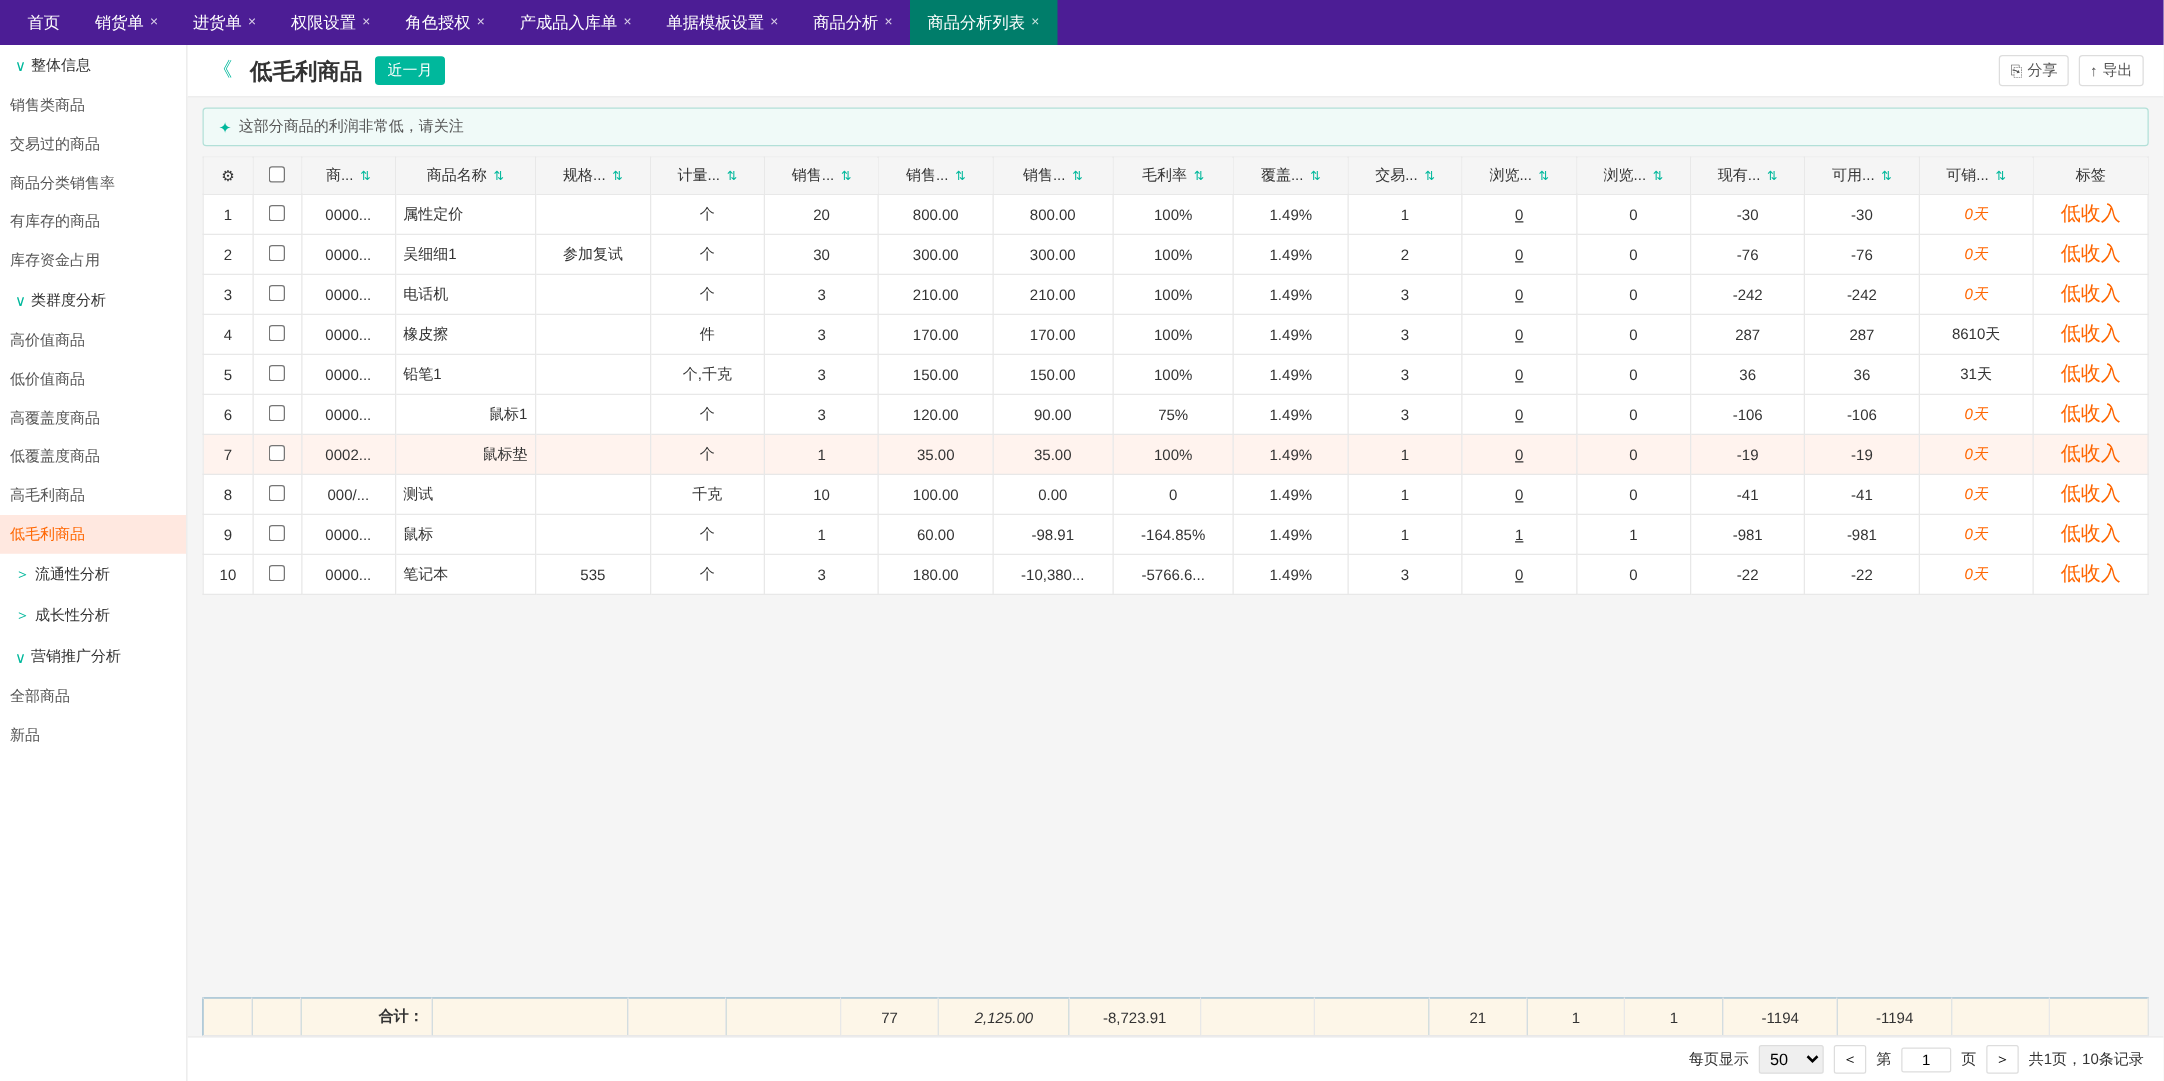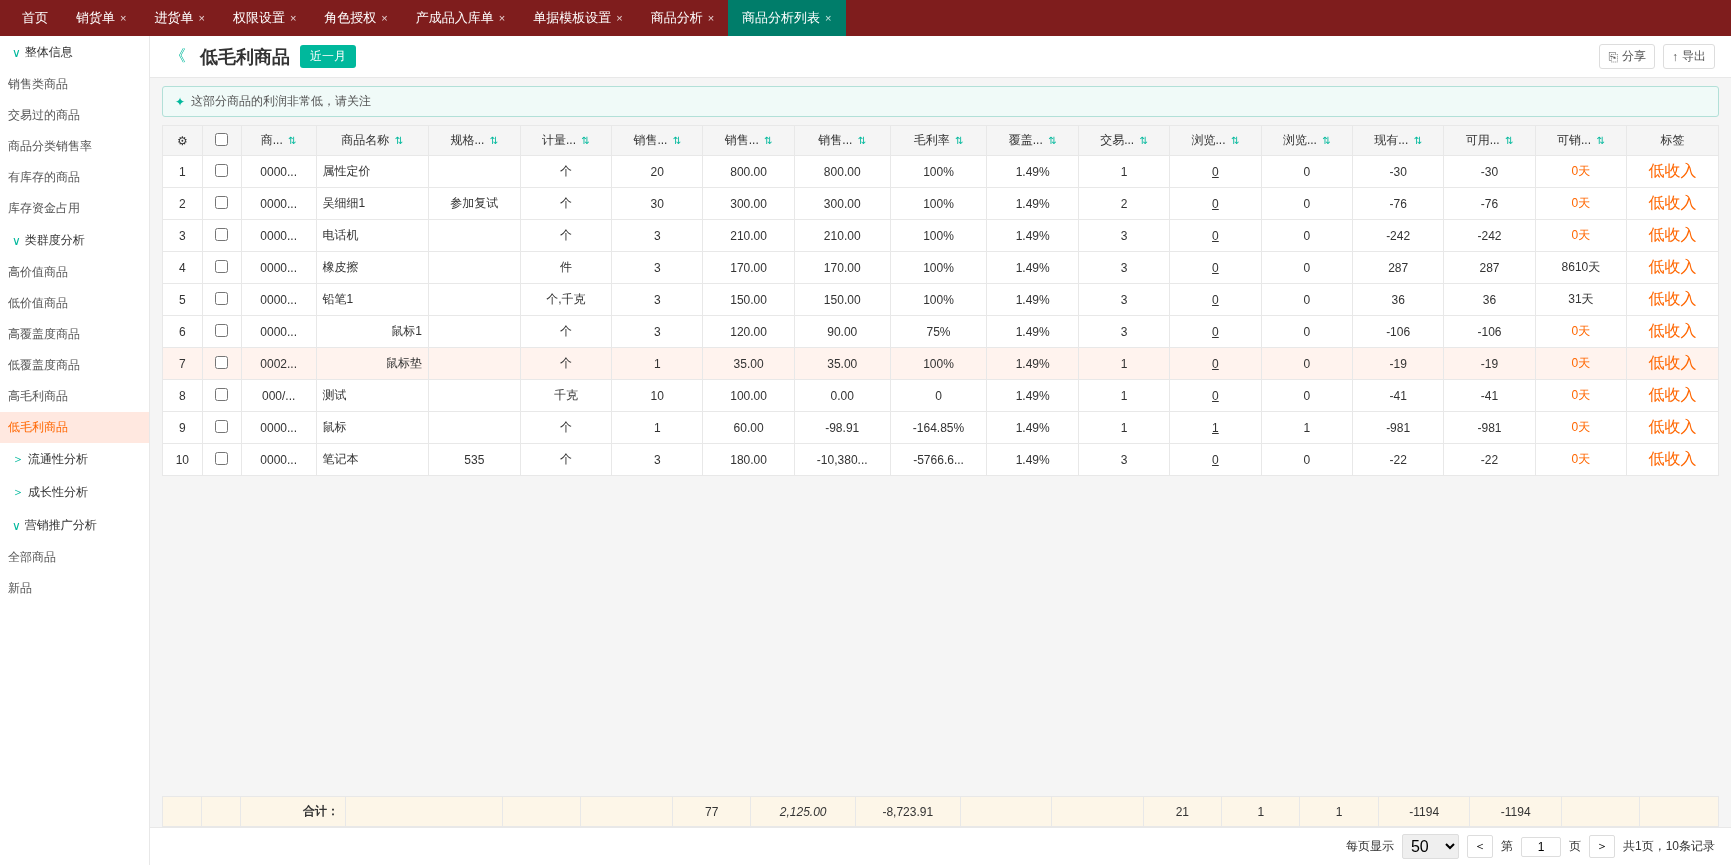--- a/index.html
+++ b/index.html
@@ -1,19 +1,19 @@
 <!DOCTYPE html>
 <html><head>
   <meta charset="utf-8">
   <style>
     * { margin: 0; padding: 0; box-sizing: border-box; }
     body { font-family: "Microsoft YaHei", Arial, sans-serif; font-size: 12px; background: #f5f5f5; color: #333; width: 1731px; min-height: 865px; overflow-x: hidden; }
     
     
-    .top-nav { background: #7f1d1d; display: flex; align-items: center; height: 36px; padding: 0 8px; }
+    .top-nav { background: #4c1d95; display: flex; align-items: center; height: 36px; padding: 0 8px; }
     .nav-item { color: #fff; padding: 0 14px; height: 36px; display: flex; align-items: center; cursor: pointer; font-size: 13px; white-space: nowrap; }
     .nav-item.active { background: #007d6a; }
     .nav-item .close-x { margin-left: 5px; font-size: 11px; opacity: 0.8; }
     
     
     .layout { display: flex; height: calc(865px - 36px); }
     
     
     .sidebar { width: 150px; background: #fff; border-right: 1px solid #e8e8e8; overflow-y: auto; flex-shrink: 0; }
     .sidebar-group { }
@@ -41,27 +41,27 @@
     
     
     .table-area { flex: 1; overflow: auto; padding: 0 12px; }
     table { width: 100%; border-collapse: collapse; background: #fff; }
     thead tr { background: #f5f5f5; }
     th { border: 1px solid #e8e8e8; padding: 6px 6px; font-size: 12px; font-weight: normal; color: #333; white-space: nowrap; text-align: center; position: sticky; top: 0; background: #f5f5f5; z-index: 1; }
     th .sort-arrow { color: #00b89c; margin-left: 2px; font-size: 10px; }
     td { border: 1px solid #e8e8e8; padding: 5px 6px; font-size: 12px; color: #333; text-align: center; white-space: nowrap; }
     tr.highlighted td { background: #fff3ee; }
     .tag-low-income { color: #ff6600; font-size: 16px; }
-    .days-zero { color: #ff6600; }
+    .days-zero { color: #ff6600; font-style: italic; }
     .days-normal { color: #333; }
     .link-underline { text-decoration: underline; cursor: pointer; color: #333; }
     
     
     .pagination { background: #fff; border-top: 1px solid #e8e8e8; padding: 6px 16px; display: flex; align-items: center; justify-content: flex-end; gap: 8px; font-size: 12px; }
-    .pagination select { border: 1px solid #ddd; padding: 2px 4px; border-radius: 2px; font-size: 16px; }
+    .pagination select { border: 1px solid #ddd; padding: 2px 4px; border-radius: 2px; font-size: 13px; }
     .pagination input { border: 1px solid #ddd; padding: 2px 4px; border-radius: 2px; width: 40px; text-align: center; font-size: 12px; }
     .page-btn { border: 1px solid #ddd; background: #fff; padding: 2px 6px; cursor: pointer; border-radius: 2px; font-size: 12px; }
     
     
     ::-webkit-scrollbar { width: 6px; height: 6px; }
     ::-webkit-scrollbar-track { background: #f1f1f1; }
     ::-webkit-scrollbar-thumb { background: #ccc; border-radius: 3px; }
 
     .collapse-btn { color: #00b89c; cursor: pointer; font-size: 16px; padding: 0 4px; }
     .footer-table { width: 100%; border-collapse: collapse; background: #0369a1; }

